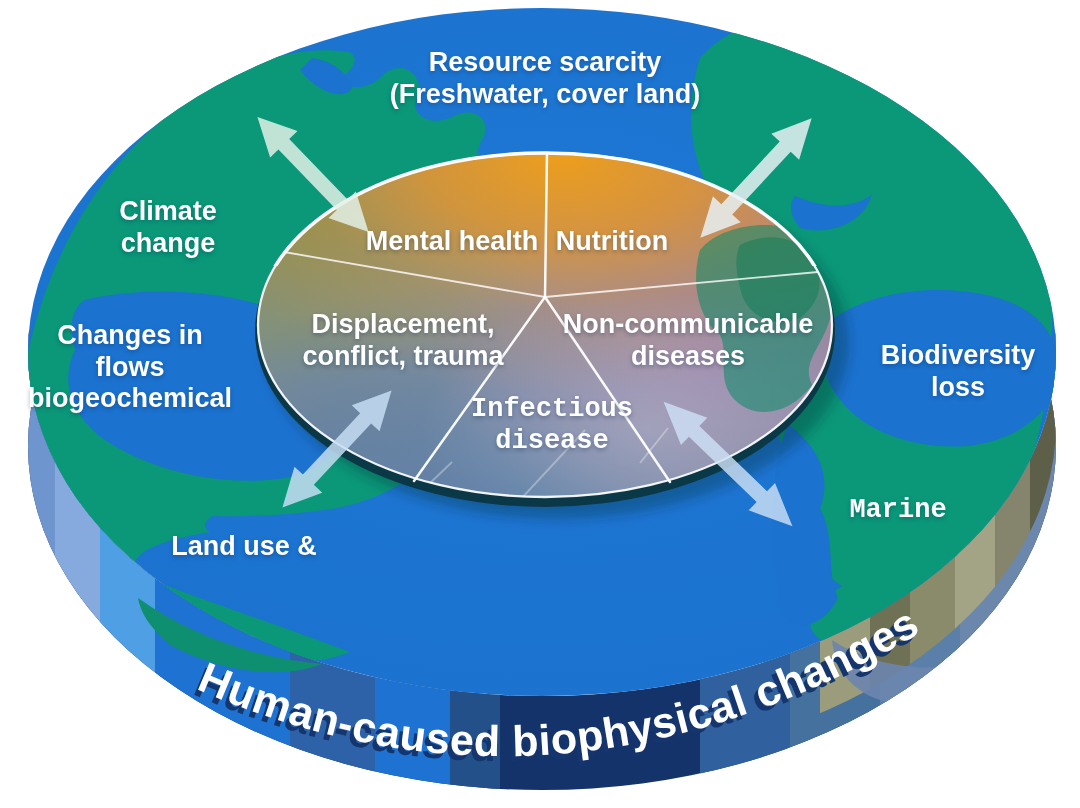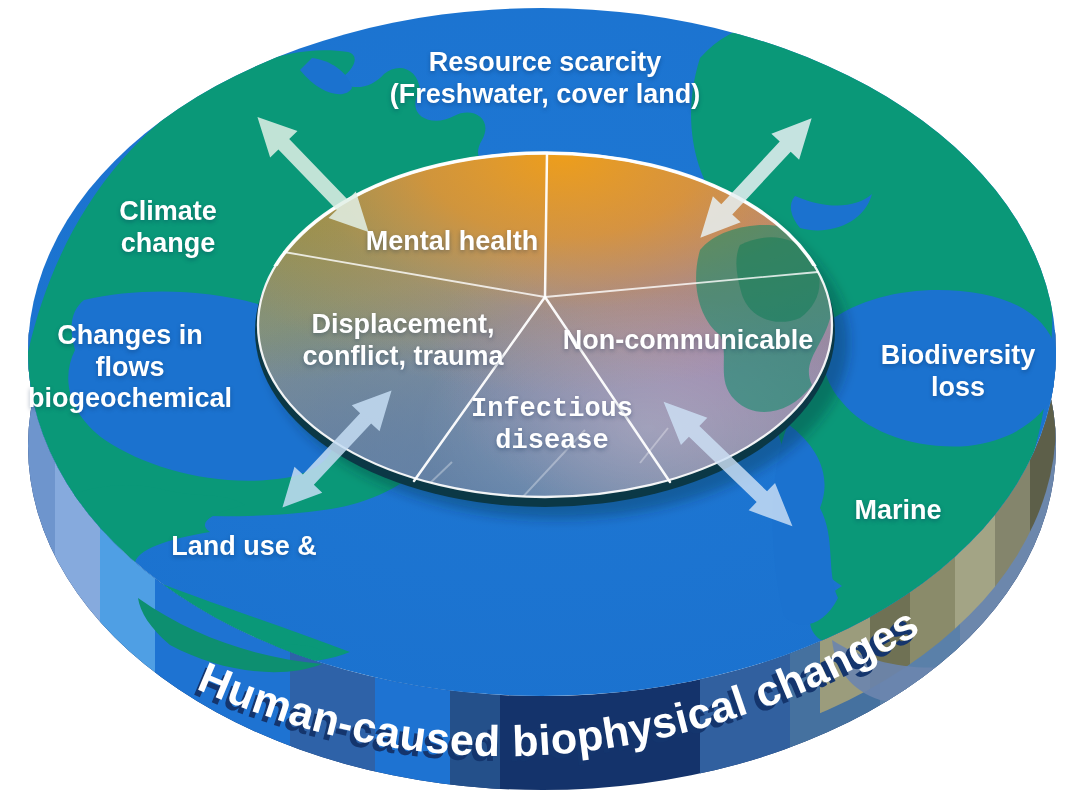--- a/index.html
+++ b/index.html
@@ -13,21 +13,21 @@
     position:absolute;transform:translate(-50%,-50%);
     text-align:center;color:#ffffff;font-weight:bold;font-size:27px;line-height:1.17;
     white-space:nowrap;text-shadow:0 2px 4px rgba(8,40,80,0.35);
   }
   .lbl-resource{left:545px;top:79px;}
   .lbl-climate{left:148px;top:228px;margin-left:20px;}
   .lbl-biogeo{left:130px;top:367px;}
   .lbl-landuse{left:244px;top:547px;}
   .lbl-pollution{left:912px;top:220px;}
   .lbl-biodiversity{left:958px;top:372px;text-align:center;}
-  .lbl-marine{left:898px;top:511px;}
+  .lbl-marine{left:898px;top:511px;font-family:Liberation Mono, monospace;}
   .lbl-mental{left:452px;top:242px;}
   .lbl-nutrition{left:612px;top:242px;}
   .lbl-ncd{left:688px;top:341px;}
   .lbl-infectious{left:552px;top:426px;font-family:Liberation Mono, monospace;}
   .lbl-displacement{left:403px;top:341px;}
   .curve-title{font-weight:bold;font-size:43px;letter-spacing:0.5px;}
 </style>
 </head>
 <body>
 
@@ -232,22 +232,26 @@
     <div>Biodiversity</div>
     <div>loss</div>
   </div>
   <div class="lbl lbl-marine">
     <div>Marine</div>
   </div>
 
   <div class="lbl lbl-mental">
     <div>Mental health</div>
   </div>
+  <div class="lbl lbl-nutrition">
+    <div>Nutrition</div>
+  </div>
   <div class="lbl lbl-ncd">
     <div>Non-communicable</div>
+    <div>diseases</div>
   </div>
   <div class="lbl lbl-infectious">
     <div>Infectious</div>
     <div>disease</div>
   </div>
   <div class="lbl lbl-displacement">
     <div>Displacement,</div>
     <div>conflict, trauma</div>
   </div>
 </div>

